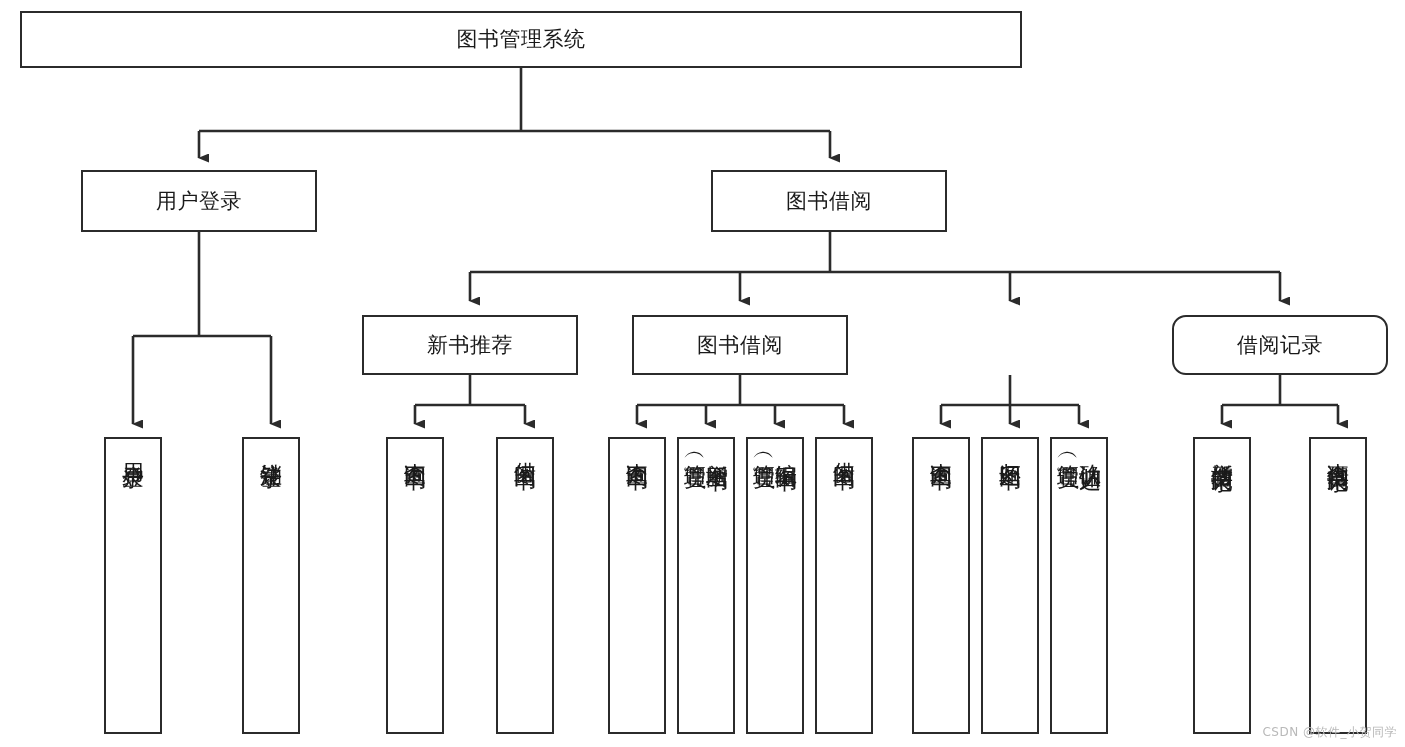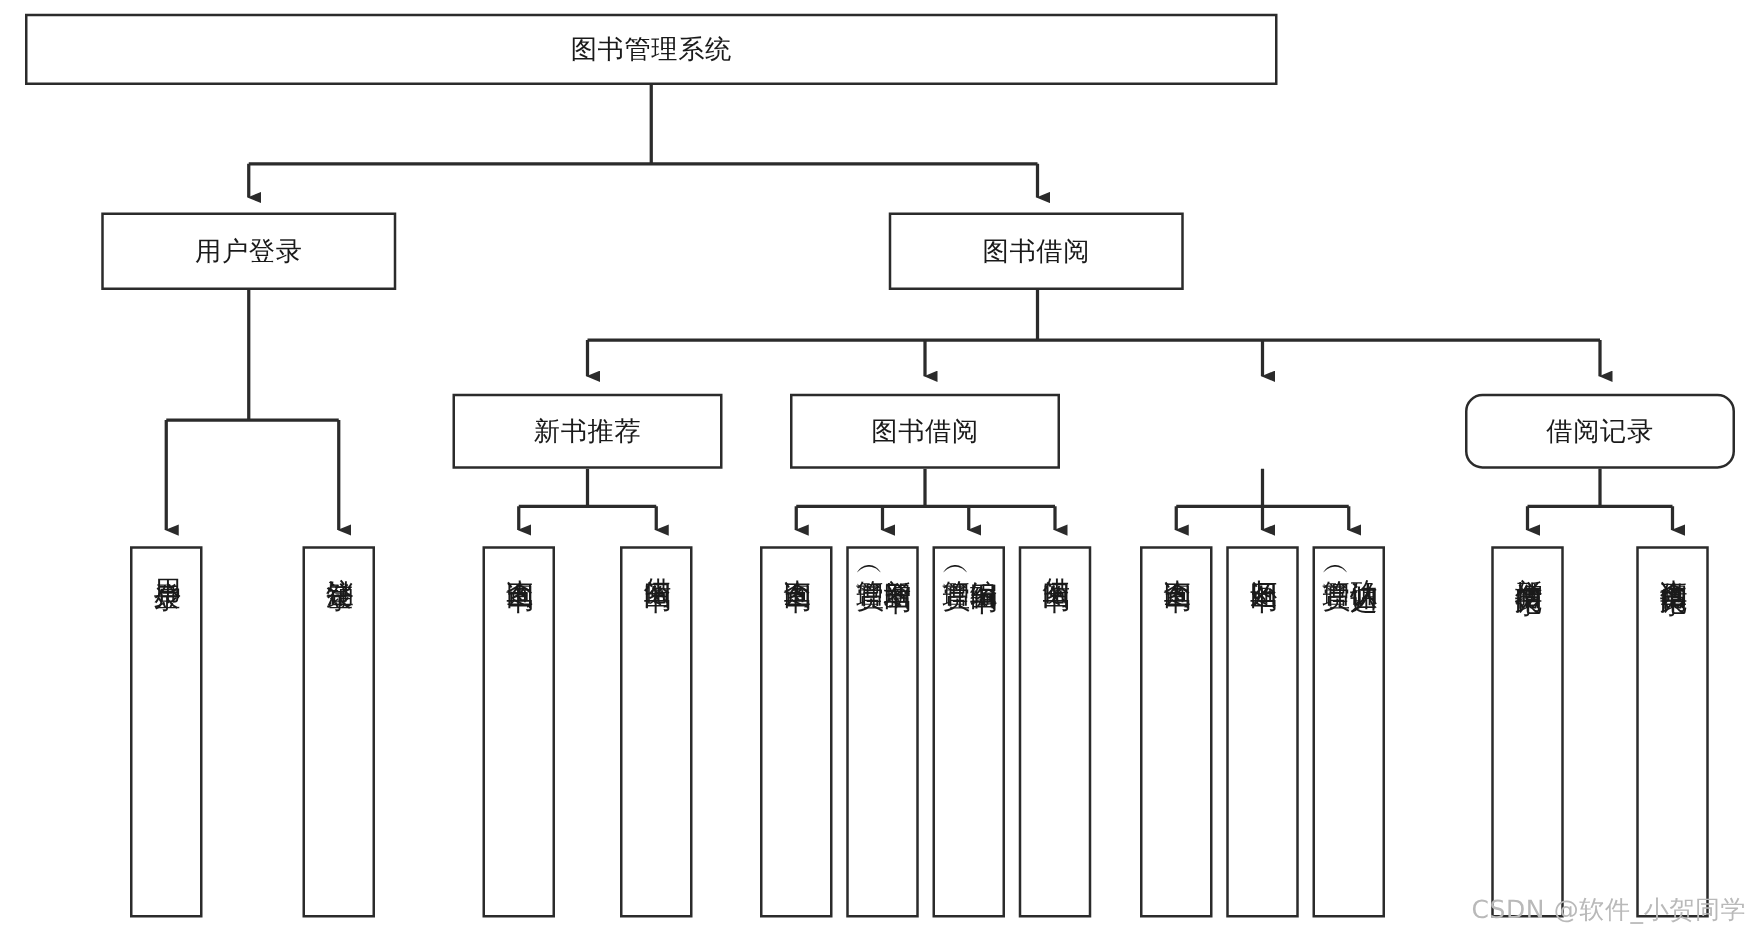--- a/index.html
+++ b/index.html
@@ -55,21 +55,21 @@
     writing-mode: vertical-rl;
     text-orientation: upright;
     font-size: 22px;
     letter-spacing: 2px;
     line-height: 1;
   }
   #watermark {
     position: absolute;
     right: 8px;
     bottom: 6px;
-    font-size: 20px;
+    font-size: 12px;
     color: #b9b9b9;
     letter-spacing: 0.5px;
     white-space: nowrap;
     user-select: none;
   }
 </style>
 </head>
 <body>
 
 <div id="diagram-root">

